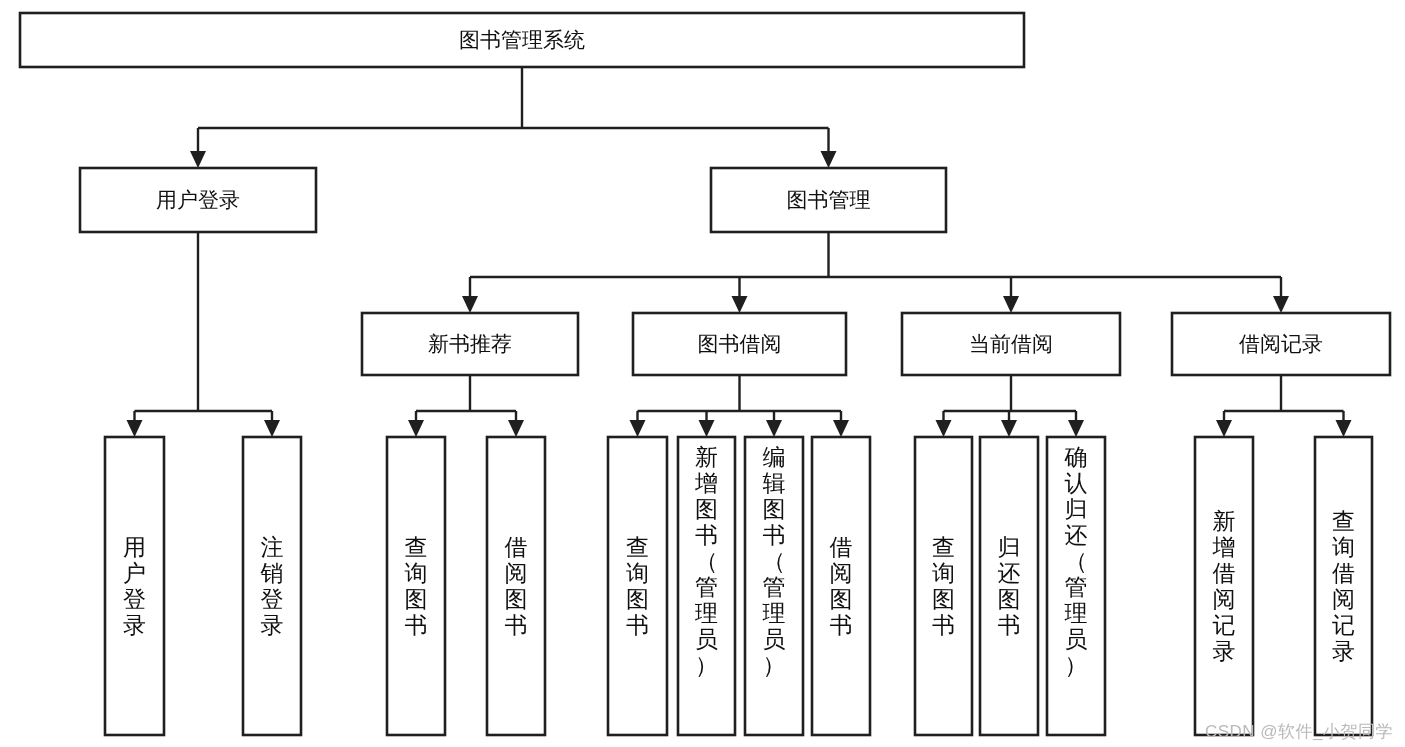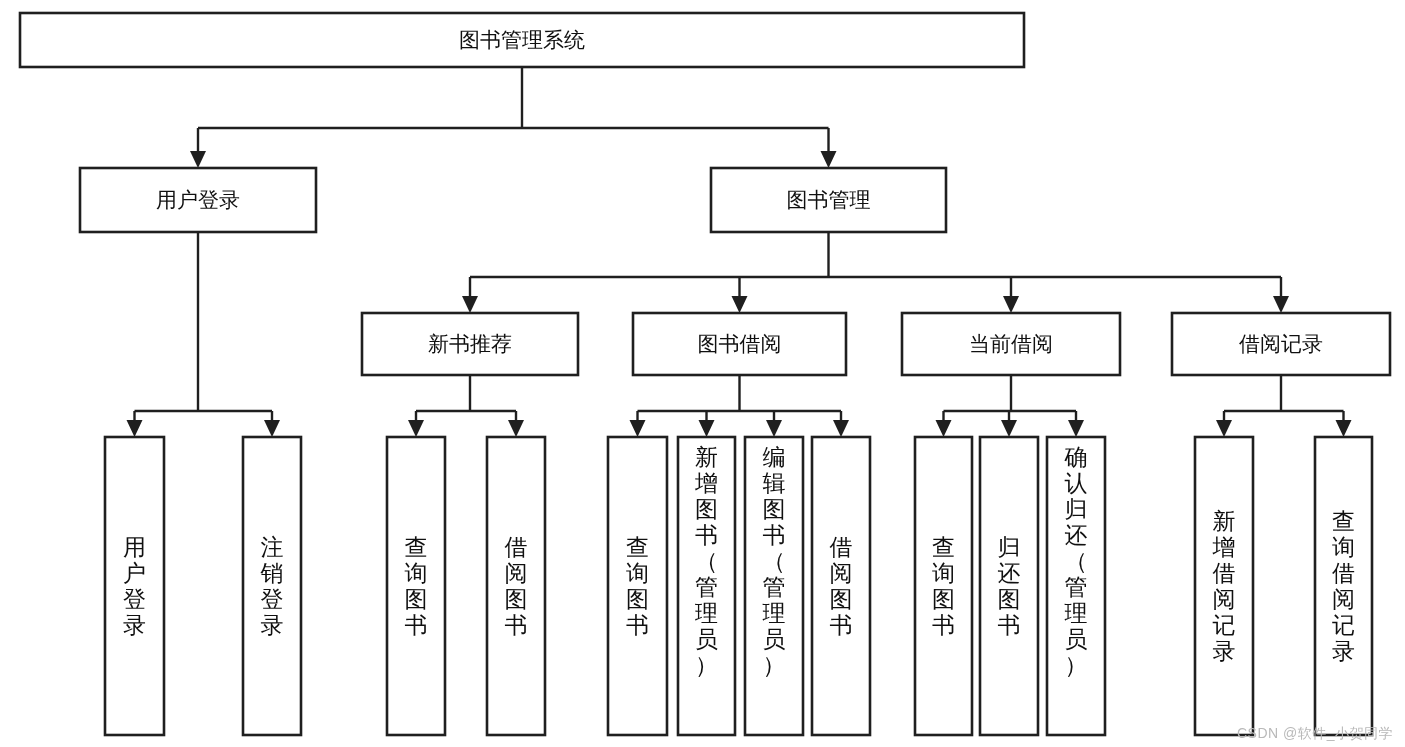--- a/index.html
+++ b/index.html
@@ -52,21 +52,21 @@
   }
   .arrow-head {
     fill: #1f1f1f;
     stroke: none;
   }
   .watermark {
     position: absolute;
     right: 12px;
     bottom: 4px;
     font-family: "Liberation Sans", "DejaVu Sans", sans-serif;
-    font-size: 14px;
+    font-size: 17px;
     color: #b9b9b9;
     white-space: nowrap;
     letter-spacing: 0.5px;
   }
 </style>
 </head>
 <body>
 
 <div id="diagram-root">
   <svg class="flow" viewBox="0 0 1405 747">

